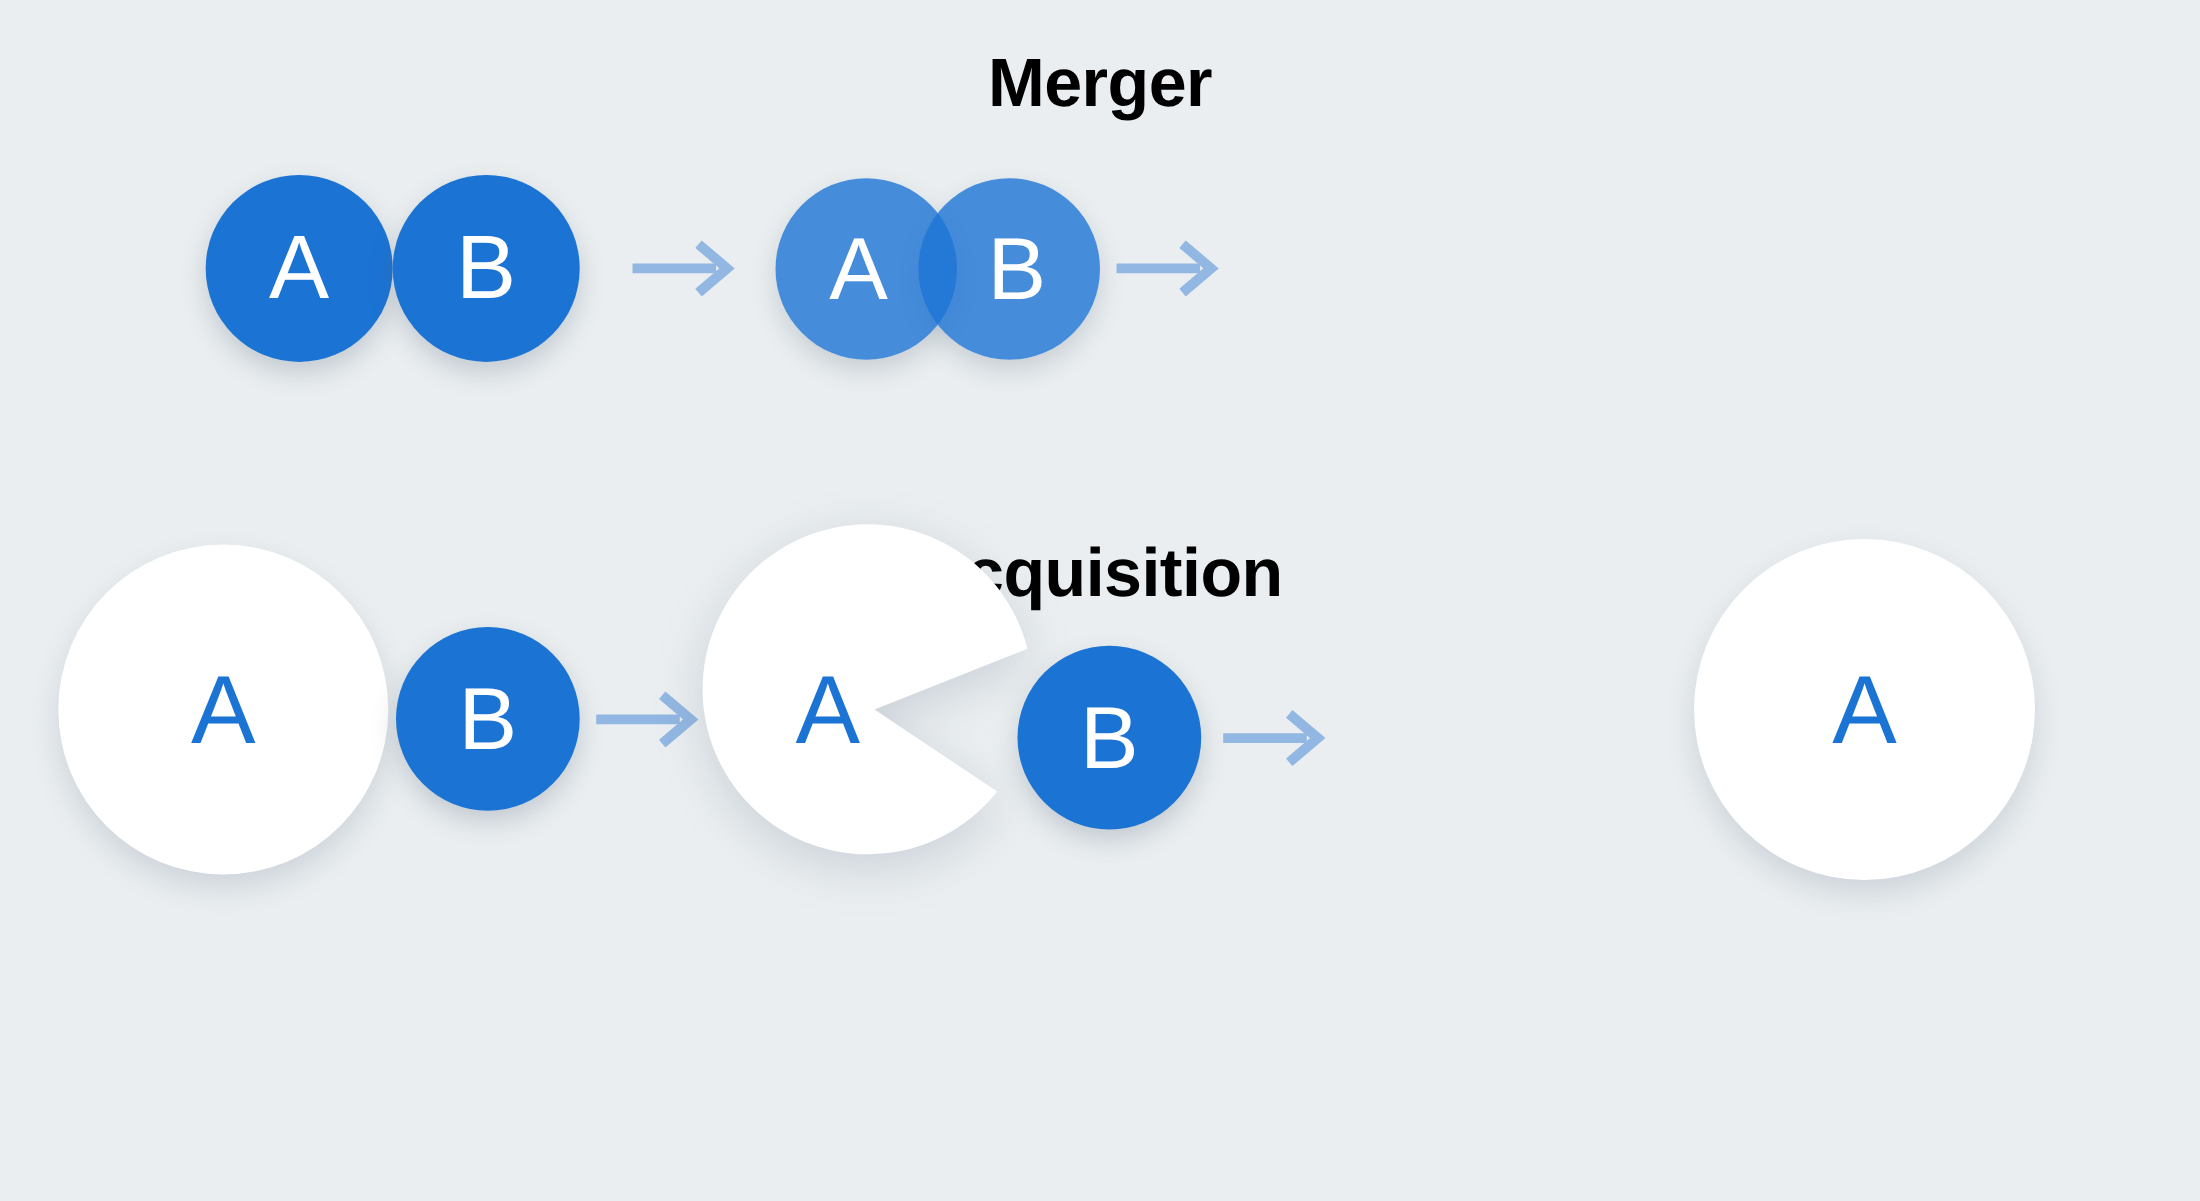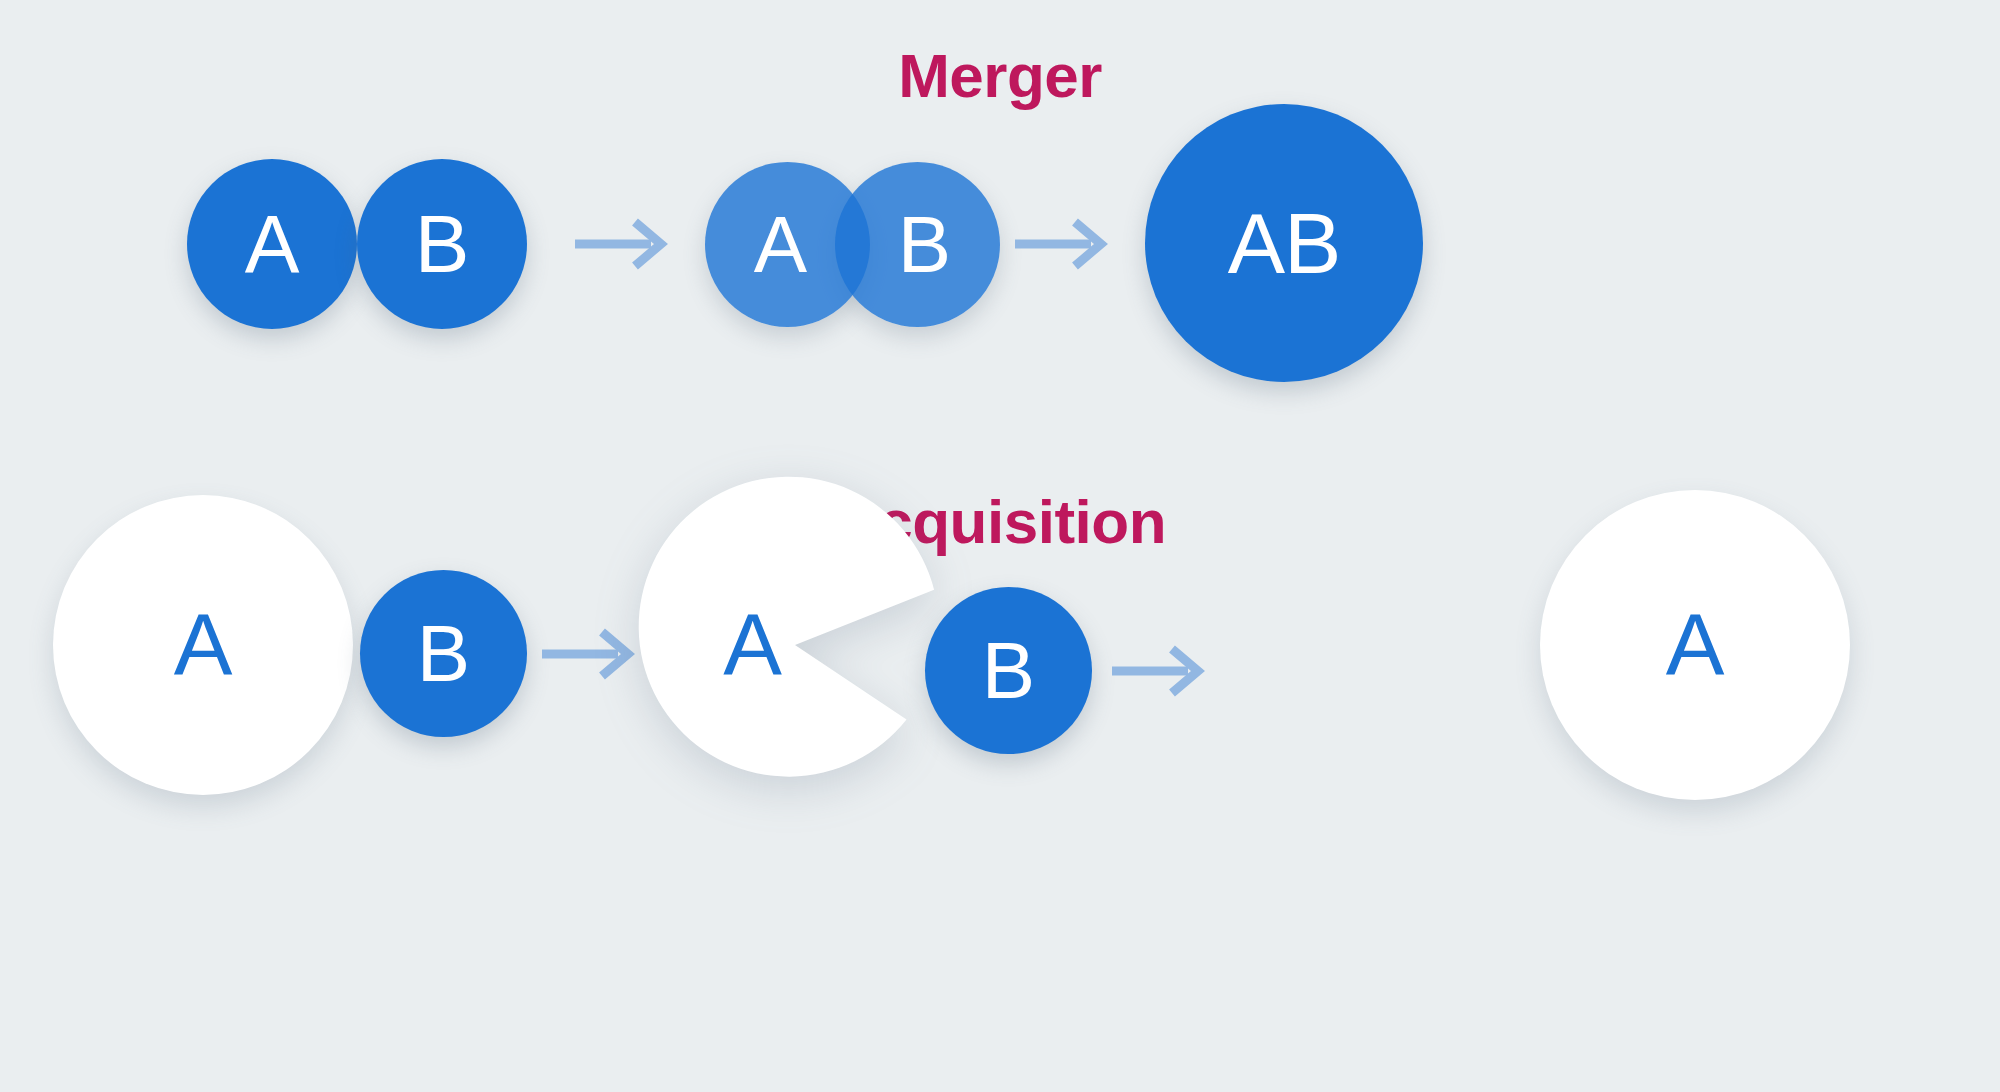--- a/index.html
+++ b/index.html
@@ -22,21 +22,21 @@
     height: 1092px;
     background: #eaeef0;
   }
 
   
   .section-title {
     position: absolute;
     width: 100%;
     text-align: center;
     font-weight: bold;
-    color: #be185d;
+    color: #000000;
     letter-spacing: -0.5px;
     white-space: nowrap;
   }
   #merger-title {
     top: 40px;
     font-size: 62px;
     line-height: 72px;
   }
   #acquisition-title {
     top: 486px;
@@ -140,23 +140,20 @@
     <span class="letter" style="font-size:80px; margin-left:14px;">B</span>
   </div>
 
   <div class="arrow" style="left:1013px; top:212px;">
     <svg width="100" height="64" viewBox="0 0 100 64" aria-hidden="true">
       <line x1="2" y1="32" x2="78" y2="32" stroke="#92b7e2" stroke-width="9" stroke-linecap="butt"></line>
       <polyline points="62,10 88,32 62,54" fill="none" stroke="#92b7e2" stroke-width="9" stroke-linejoin="miter" stroke-linecap="butt"></polyline>
     </svg>
   </div>
 
-  <div class="circle solid-blue" style="left:1145px; top:104px; width:278px; height:278px;">
-    <span class="letter" style="font-size:86px; letter-spacing:-1px;">AB</span>
-  </div>
 
   <div class="section-title" id="acquisition-title">Acquisition</div>
 
   <div class="circle white-circle" style="left:53px; top:495px; width:300px; height:300px;">
     <span class="letter" style="font-size:88px;">A</span>
   </div>
 
   <div class="circle solid-blue" style="left:360px; top:570px; width:167px; height:167px;">
     <span class="letter" style="font-size:80px;">B</span>
   </div>

